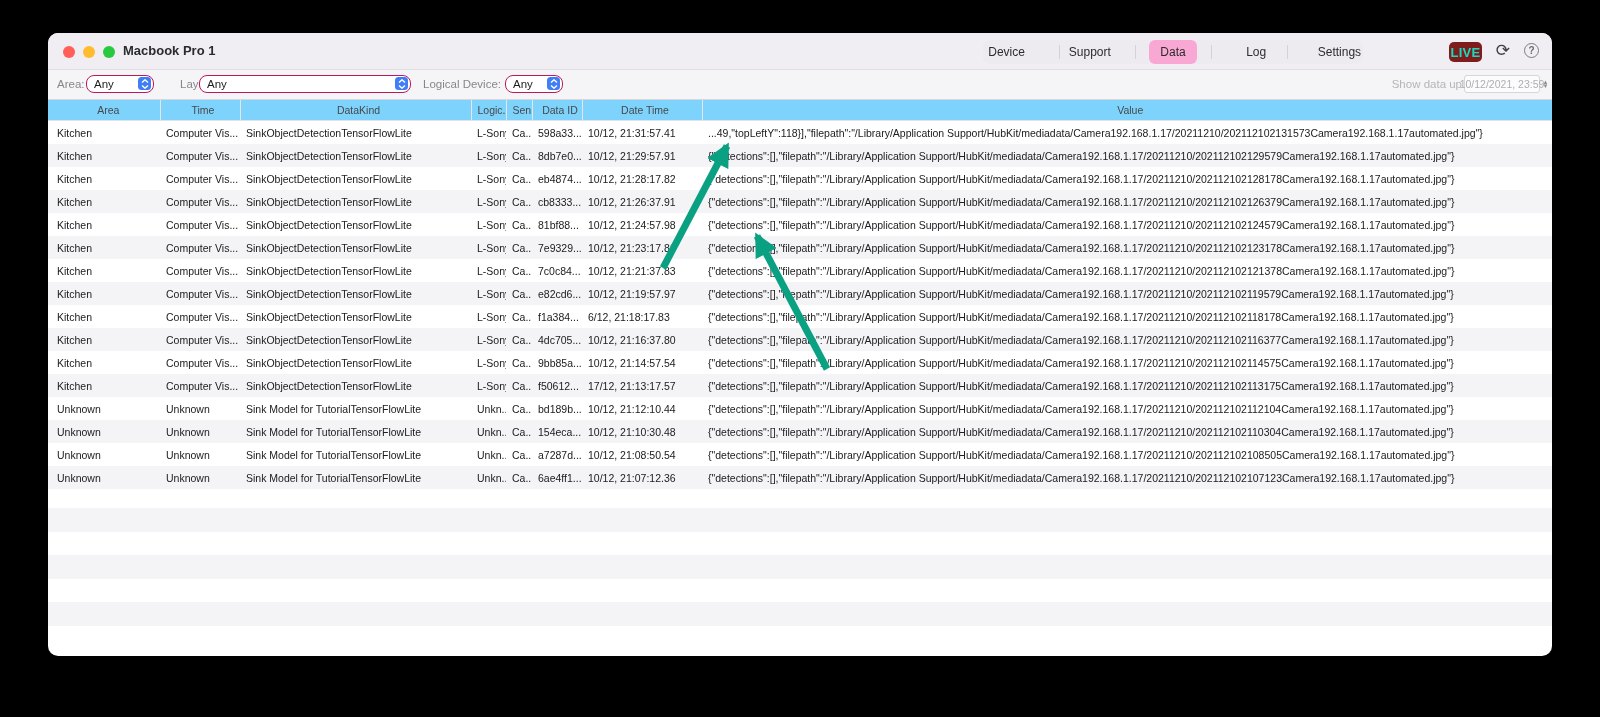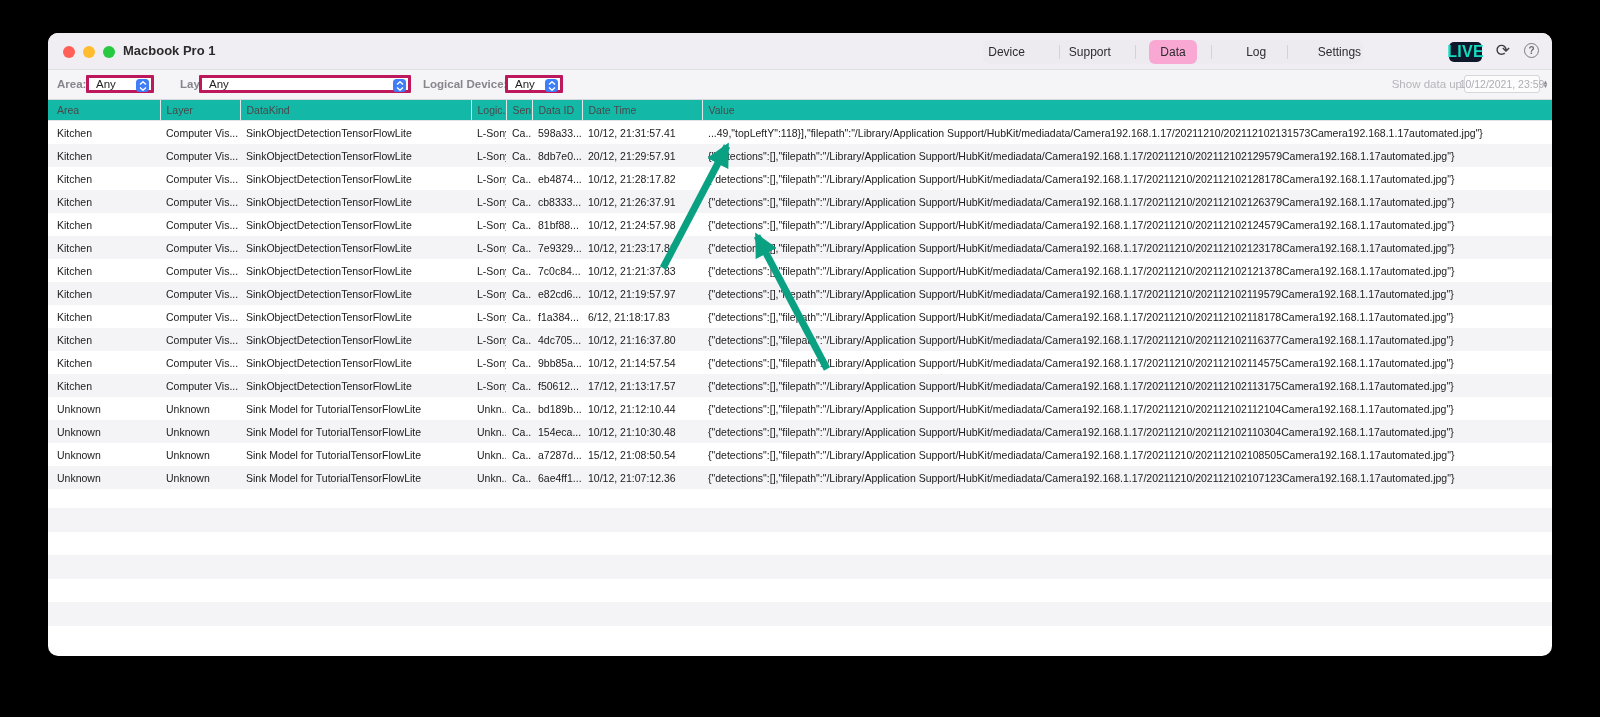--- a/index.html
+++ b/index.html
@@ -30,40 +30,40 @@
     background:#edebf0;border-radius:7px;display:flex;gap:36px;
   }
   .seg{
     flex:1;display:flex;align-items:center;justify-content:center;
     font-size:12px;color:#2c2c2e;position:relative;border-radius:6px;z-index:1;cursor:default;
   }
   .seg.selected{background:#f9a8d4;}
   .segdiv{position:absolute;top:5px;width:1px;height:14px;background:#d4d2d8;z-index:0;}
   .live-badge{
     position:absolute;right:70px;top:9px;width:33px;height:20px;border-radius:5px;
-    background:#0f172a;color:#14dcc0;font-size:16px;font-weight:bold;
+    background:#7f1d1d;color:#14dcc0;font-size:13px;font-weight:bold;
     display:flex;align-items:center;justify-content:center;letter-spacing:.3px;
   }
   .refresh-ic{
     position:absolute;right:42px;top:7px;font-size:17px;color:#3e3e40;line-height:22px;
   }
   .help-ic{
     position:absolute;right:13px;top:10px;width:15px;height:15px;border-radius:50%;
     border:1.4px solid #7c7b80;color:#6c6b70;font-size:10px;font-weight:bold;
     display:flex;align-items:center;justify-content:center;box-sizing:border-box;
   }
   
   .filterbar{
     position:absolute;left:0;top:37px;width:100%;height:30px;
     background:#f5f4f7;border-bottom:1px solid #d7d6db;box-sizing:border-box;
   }
-  .flabel{position:absolute;top:8px;font-size:11.5px;color:#87868c;font-weight:bold;}
+  .flabel{position:absolute;top:8px;font-size:11.5px;color:#87868c;}
   .dropdown{
-    position:absolute;top:5px;height:18px;background:#fff;border:3px solid #be185d;
-    border-radius:1px;box-sizing:border-box;font-size:11.5px;color:#1e1e20;
+    position:absolute;top:5px;height:18px;background:#fff;border:1px solid #be185d;
+    border-radius:8px;box-sizing:border-box;font-size:11.5px;color:#1e1e20;
     display:flex;align-items:center;padding-left:7px;
   }
   .stepper{
     position:absolute;right:2px;top:1px;width:13px;height:13px;border-radius:3.5px;
     background:#3f7ef6;display:flex;flex-direction:column;align-items:center;justify-content:center;
   }
   .stepper svg{display:block;}
   .showdata-label{position:absolute;top:8px;right:74px;font-size:11.5px;color:#b5b4ba;}
   .date-input{
     position:absolute;top:5px;right:12px;width:76px;height:18px;box-sizing:border-box;
@@ -72,23 +72,23 @@
     white-space:nowrap;
   }
   .date-stepper{
     position:absolute;top:6px;right:2px;width:9px;height:16px;color:#8e8d93;
     font-size:6px;line-height:4px;display:flex;flex-direction:column;align-items:center;justify-content:center;
   }
   
   .tablewrap{position:absolute;left:0;top:67px;width:1504px;}
   table{border-collapse:collapse;table-layout:fixed;width:1504px;font-size:10.5px;}
   th{
-    height:20px;text-align:left;font-weight:normal;color:#48484a;
+    height:20px;text-align:center;font-weight:normal;color:#48484a;
     border-bottom:1px solid #e3e2e6;padding:0 0 0 6px;white-space:nowrap;overflow:hidden;
-    background:#14b8a6;border-left:1px solid #e6e5e9;
+    background:#7dd3fc;border-left:1px solid #e6e5e9;
   }
   th:first-child{border-left:none;padding-left:9px;}
   td{
     height:23px;color:#202022;padding:0 0 0 6px;white-space:nowrap;overflow:hidden;
   }
   td:first-child{padding-left:9px;}
   tr.odd{background:#fff;}
   tr.even{background:#f4f3f6;}
   .stripe{position:absolute;left:0;width:100%;height:24px;background:#f4f3f6;}
   
@@ -174,21 +174,21 @@
           <col style="width:231px">
         <col style="width:35px">
           <col style="width:26px">
           <col style="width:50px">
         <col style="width:120px">
           <col style="width:850px">
       </colgroup>
       <thead>
         <tr>
           <th>Area</th>
-          <th>Layer</th>
+          <th>Time</th>
           <th>DataKind</th>
           <th>Logic...</th>
           <th>Sen...</th>
           <th>Data ID</th>
           <th>Date Time</th>
           <th>Value</th>
         </tr>
       </thead>
       <tbody>
           <tr class="odd">
@@ -201,21 +201,21 @@
             <td>10/12, 21:31:57.41</td>
             <td>...49,"topLeftY":118}],"filepath":"/Library/Application Support/HubKit/mediadata/Camera192.168.1.17/20211210/202112102131573Camera192.168.1.17automated.jpg"}</td>
           </tr>
           <tr class="even">
             <td>Kitchen</td>
             <td>Computer Vis...</td>
             <td>SinkObjectDetectionTensorFlowLite</td>
             <td>L-Sony</td>
             <td>Ca...</td>
             <td>8db7e0...</td>
-            <td>20/12, 21:29:57.91</td>
+            <td>10/12, 21:29:57.91</td>
             <td>{"detections":[],"filepath":"/Library/Application Support/HubKit/mediadata/Camera192.168.1.17/20211210/202112102129579Camera192.168.1.17automated.jpg"}</td>
           </tr>
           <tr class="odd">
             <td>Kitchen</td>
             <td>Computer Vis...</td>
             <td>SinkObjectDetectionTensorFlowLite</td>
             <td>L-Sony</td>
             <td>Ca...</td>
             <td>eb4874...</td>
             <td>10/12, 21:28:17.82</td>
@@ -331,21 +331,21 @@
             <td>10/12, 21:10:30.48</td>
             <td>{"detections":[],"filepath":"/Library/Application Support/HubKit/mediadata/Camera192.168.1.17/20211210/202112102110304Camera192.168.1.17automated.jpg"}</td>
           </tr>
           <tr class="odd">
             <td>Unknown</td>
             <td>Unknown</td>
             <td>Sink Model for TutorialTensorFlowLite</td>
             <td>Unkn...</td>
             <td>Ca...</td>
             <td>a7287d...</td>
-            <td>15/12, 21:08:50.54</td>
+            <td>10/12, 21:08:50.54</td>
             <td>{"detections":[],"filepath":"/Library/Application Support/HubKit/mediadata/Camera192.168.1.17/20211210/202112102108505Camera192.168.1.17automated.jpg"}</td>
           </tr>
           <tr class="even">
             <td>Unknown</td>
             <td>Unknown</td>
             <td>Sink Model for TutorialTensorFlowLite</td>
             <td>Unkn...</td>
             <td>Ca...</td>
             <td>6ae4ff1...</td>
             <td>10/12, 21:07:12.36</td>

